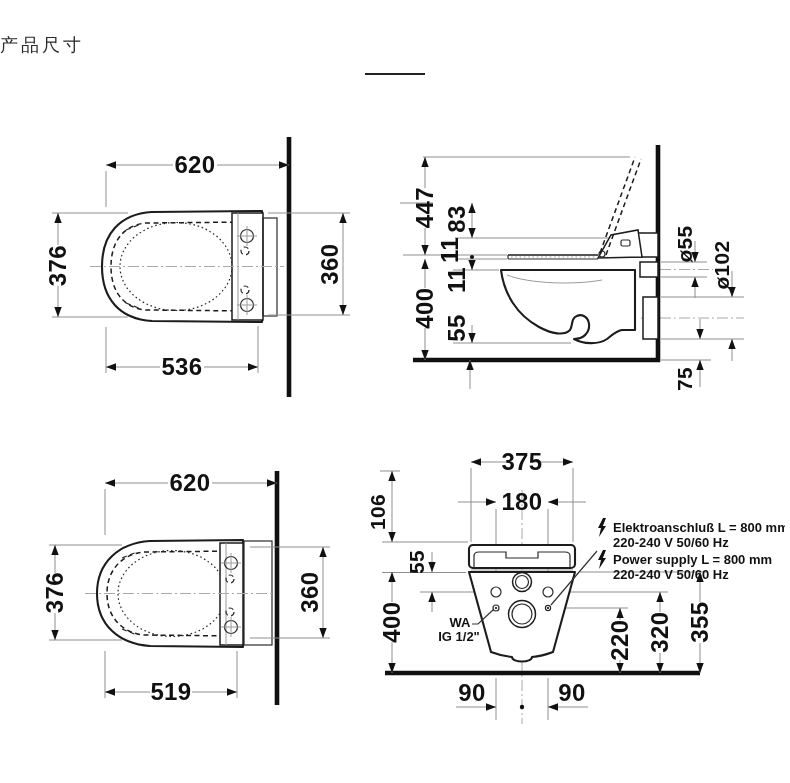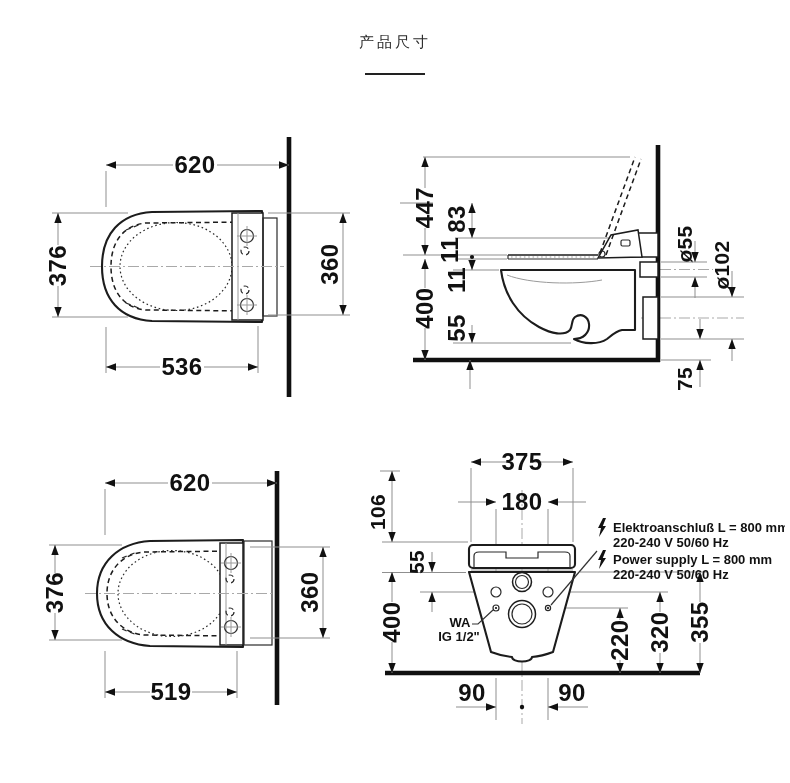--- a/index.html
+++ b/index.html
@@ -1,19 +1,19 @@
 <!DOCTYPE html>
 <html><head>
 <meta charset="utf-8">
 <style>
   html,body{margin:0;padding:0;background:#fff;}
   #stage{position:relative;width:790px;height:783px;background:#fff;overflow:hidden;
          font-family:"Liberation Sans",sans-serif;}
-  .title{position:absolute;left:0;right:0;top:33px;text-align:center;
-         font-size:15px;font-weight:500;letter-spacing:3px;color:#2a2a2a;}
+  .title{position:absolute;left:0;right:0;top:33px;text-align:left;
+         font-size:18px;font-weight:500;letter-spacing:3px;color:#2a2a2a;}
   .title-underline{position:absolute;left:50%;transform:translateX(-50%);top:73px;
          width:60px;height:2px;background:#222;}
   .panel{position:absolute;}
   
   .o   {stroke:#1c1c1c;fill:none;stroke-width:2.1;stroke-linejoin:round;stroke-linecap:round;}
   .o15 {stroke:#1c1c1c;fill:none;stroke-width:1.5;}
   .o12 {stroke:#2a2a2a;fill:none;stroke-width:1.2;}
   .fw  {fill:#fff;}
   .thick{stroke:#101010;stroke-width:4.6;fill:none;}
   .d   {stroke:#8f8f8f;stroke-width:1;fill:none;}           

